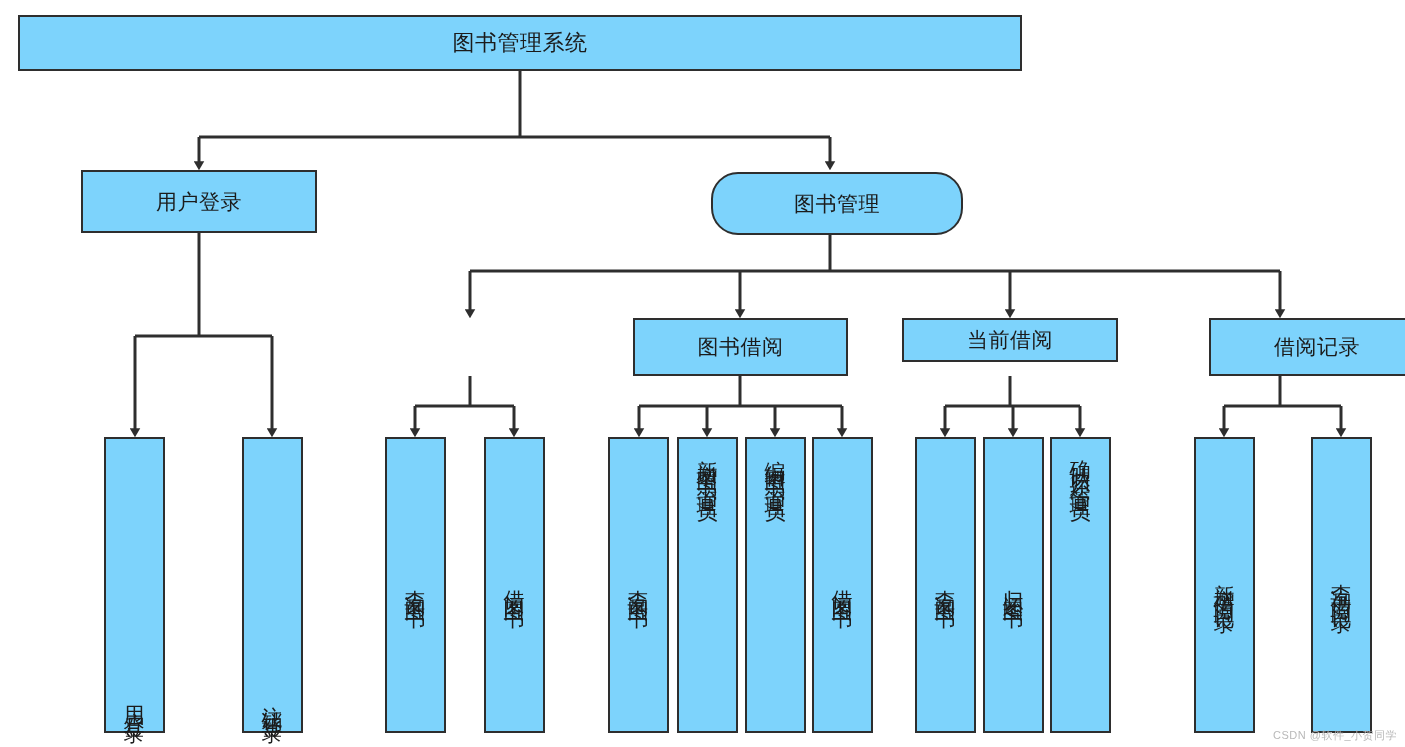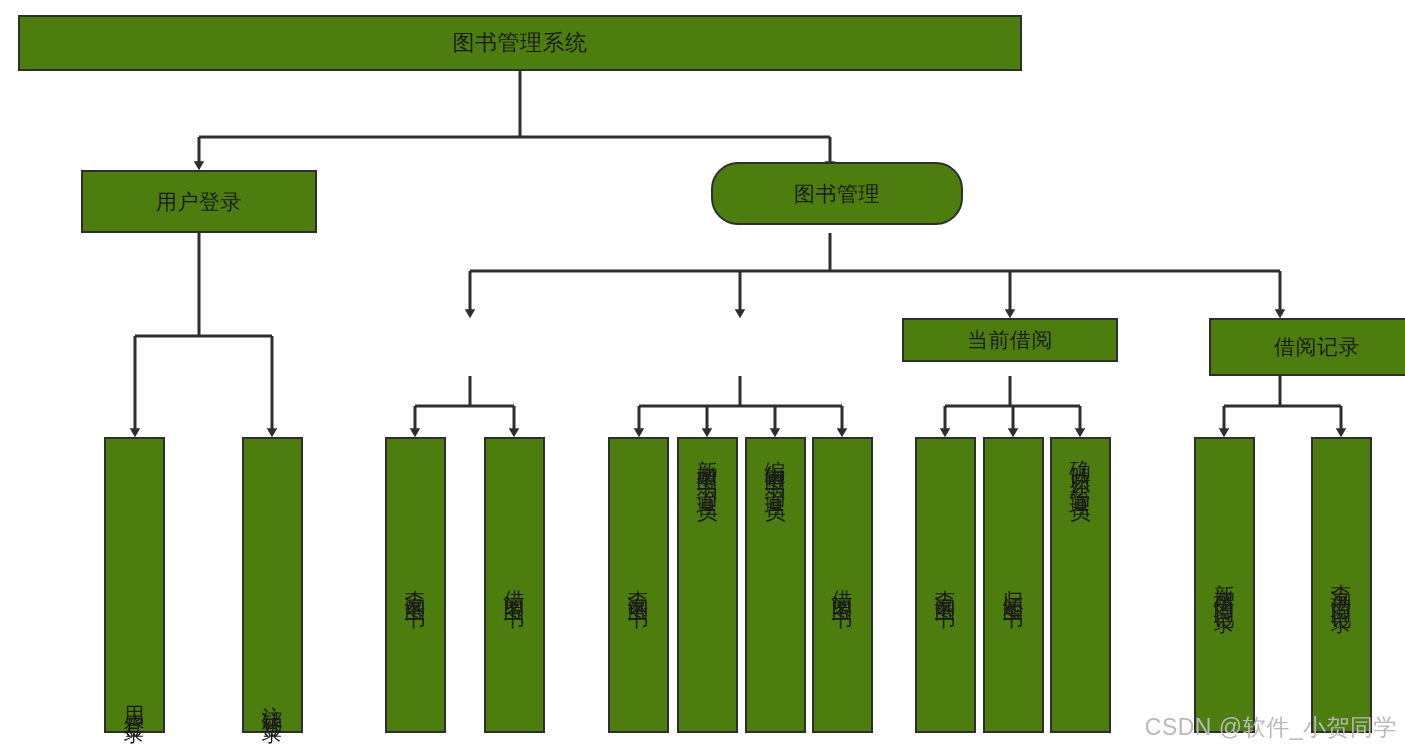--- a/index.html
+++ b/index.html
@@ -22,21 +22,21 @@
     position: absolute;
     left: 0;
     top: 0;
     width: 1405px;
     height: 747px;
     pointer-events: none;
   }
   .node {
     position: absolute;
     box-sizing: border-box;
-    background: #4d7c0f;
+    background: #7dd3fc;
     border: 2px solid #2e2e2e;
     display: flex;
     color: #1b1b1b;
   }
   
   .node.h {
     align-items: center;
     justify-content: center;
     text-align: center;
     font-size: 21px;
@@ -59,21 +59,21 @@
     letter-spacing: 6px;
   }
   .node.v.align-center { align-items: center; }
   .node.v.align-top    { align-items: flex-start; padding-top: 4px; }
   .node.v.align-bottom { align-items: flex-end; padding-bottom: 18px; }
 
   .watermark {
     position: absolute;
     right: 8px;
     bottom: 4px;
-    font-size: 23px;
+    font-size: 11px;
     color: #b9b9b9;
     white-space: nowrap;
     letter-spacing: 0.5px;
   }
 </style>
 </head>
 <body>
 
 <div id="canvas">
 
@@ -131,25 +131,28 @@
   </svg>
 
   <div class="node h root" style="left:18px; top:15px; width:1004px; height:56px;">
     <span>图书管理系统</span>
   </div>
 
   <div class="node h" style="left:81px; top:170px; width:236px; height:63px;">
     <span>用户登录</span>
   </div>
 
-  <div class="node h" style="left:711px; top:162px; width:252px; height:63px;border-radius:27px;">
+  <div class="node h" style="left:711px; top:172px; width:252px; height:63px;border-radius:27px;">
     <span>图书管理</span>
   </div>
 
 
+  <div class="node h" style="left:633px; top:318px; width:215px; height:58px;">
+    <span>图书借阅</span>
+  </div>
 
   <div class="node h" style="left:902px; top:318px; width:216px; height:44px;">
     <span>当前借阅</span>
   </div>
 
   <div class="node h" style="left:1209px; top:318px; width:216px; height:58px;">
     <span>借阅记录</span>
   </div>
 
   <div class="node v align-bottom" style="left:104px; top:437px; width:61px; height:296px;">

